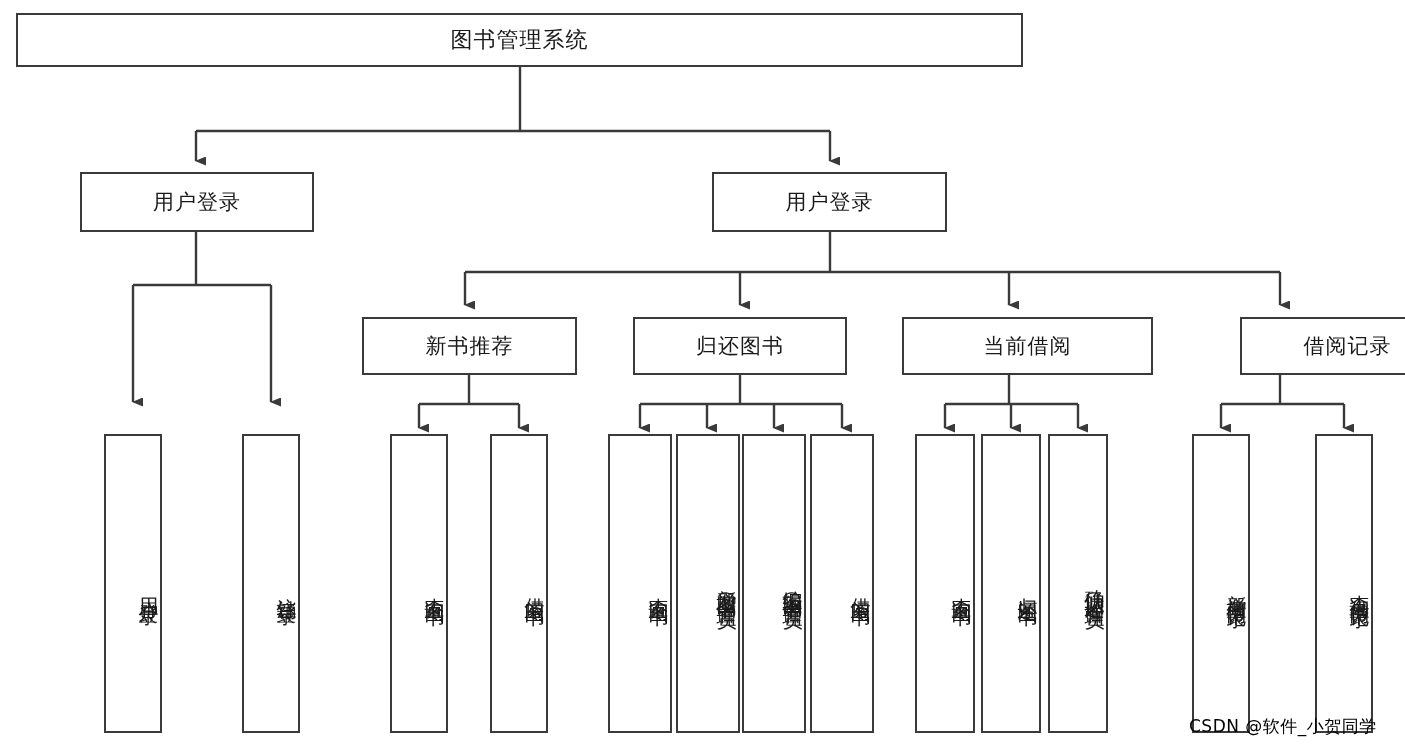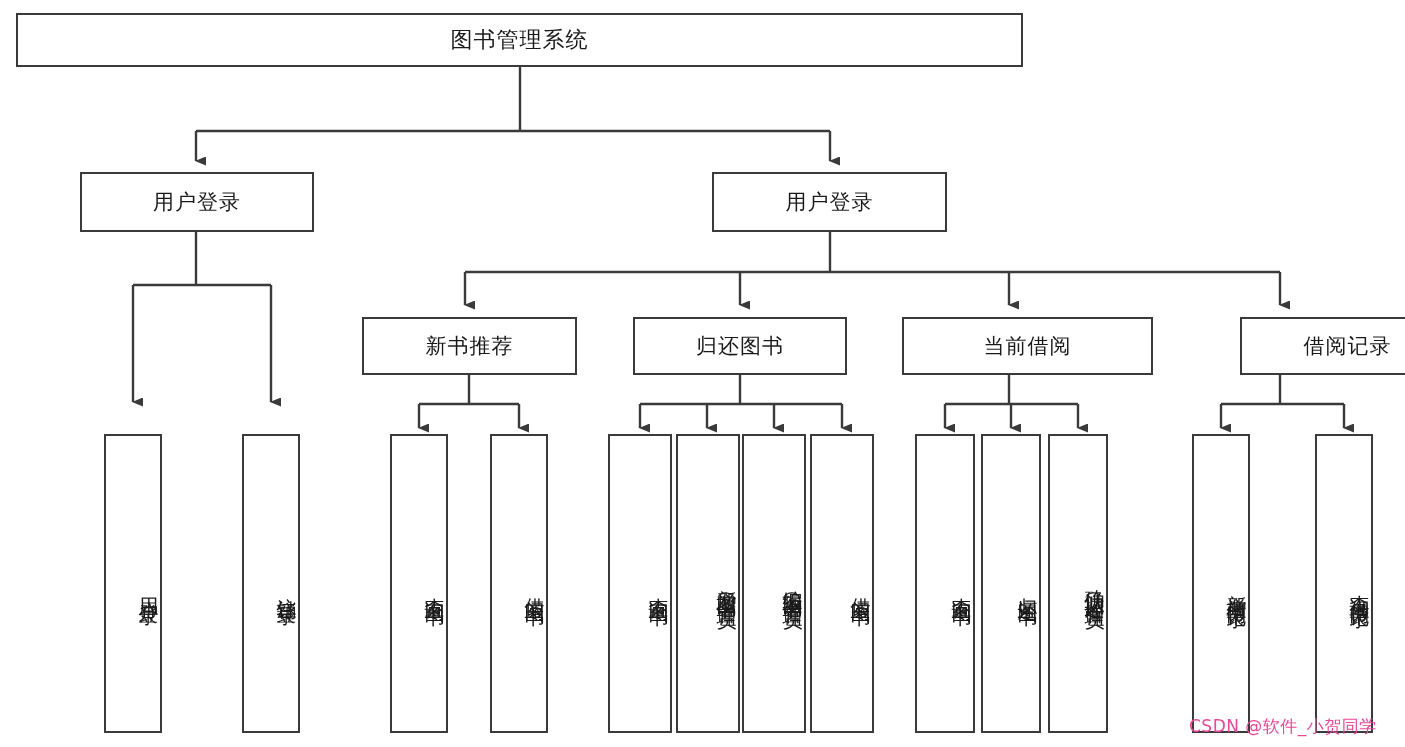--- a/index.html
+++ b/index.html
@@ -56,21 +56,21 @@
     letter-spacing: 3px;
   }
   .node-v > span {
     writing-mode: vertical-rl;
     text-orientation: upright;
     display: block;
   }
   .watermark {
     position: absolute;
     font-size: 17px;
-    color: #ec4899;
+    color: #000000;
     white-space: nowrap;
     letter-spacing: 0.5px;
     user-select: none;
   }
 </style>
 </head>
 <body>
 
 <div id="diagram-root">
 

